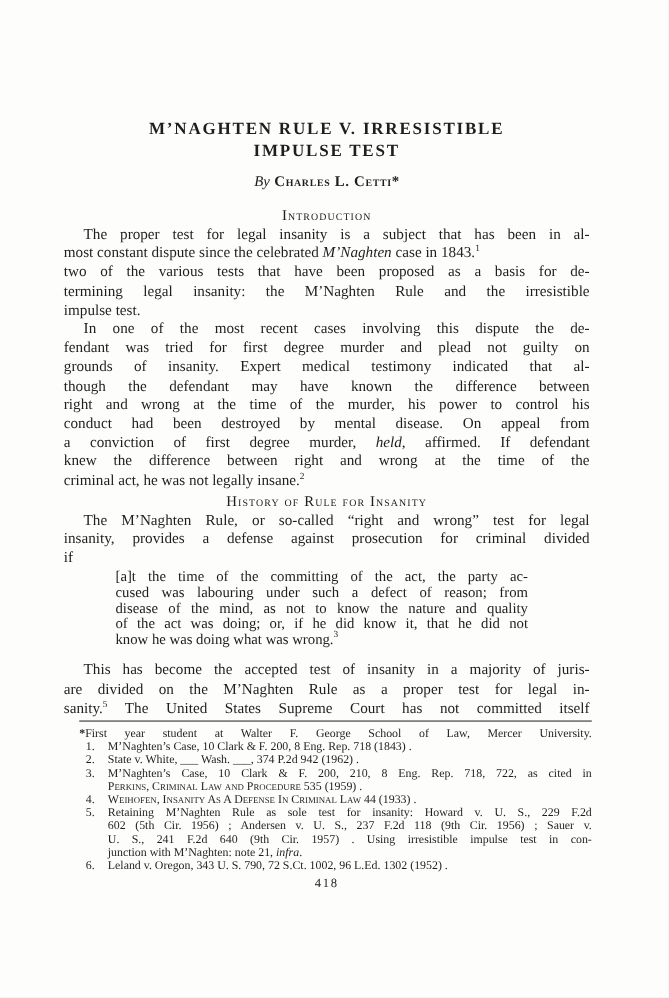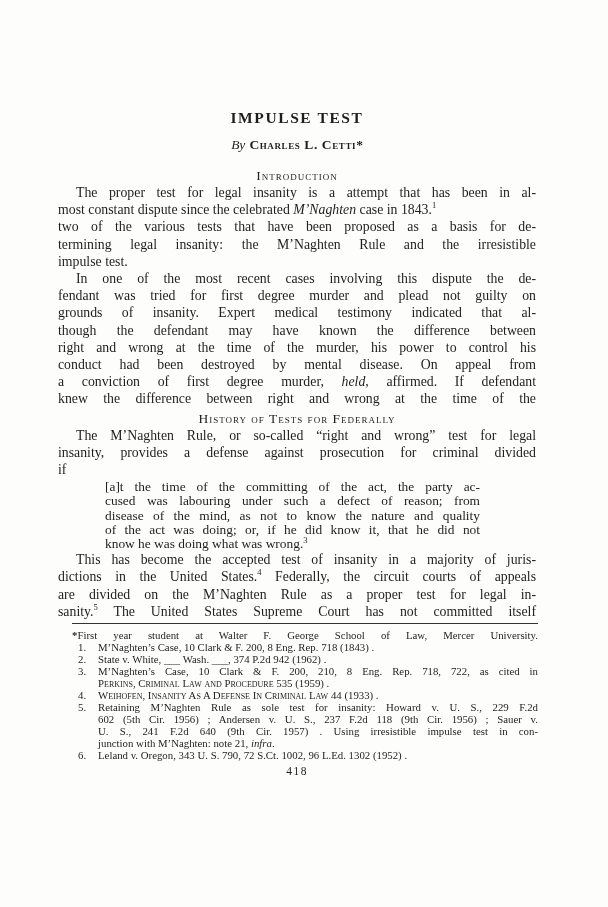--- a/index.html
+++ b/index.html
@@ -16,21 +16,21 @@
   .byline .author{font-variant:small-caps;font-weight:600;letter-spacing:.6px;}
   .byline .star{font-weight:600;}
   .heading{text-align:center;font-variant:small-caps;font-size:13.5px;
     letter-spacing:1px;margin-top:15px;line-height:16px;}
   .heading.h2{margin-top:3px;}
   .para{margin:0;}
   .para .line{font-size:13.8px;line-height:17.2px;text-align:justify;
     text-align-last:justify;white-space:normal;}
   .para .line.last{text-align-last:left;}
   .para .line.first-indent{text-indent:18px;}
-  .quote{margin:2px 0 0 47px;width:375px;}
+  .quote{margin:2px 0 12px 47px;width:375px;}
   .quote .line{font-size:13.4px;line-height:14.2px;text-align:justify;
     text-align-last:justify;}
   .quote .line.last{text-align-last:left;}
   sup{font-size:8.5px;line-height:0;vertical-align:super;}
   .sc{font-variant:small-caps;}
   i{}
   .fnsection{margin-top:3px;margin-left:14px;width:466px;}
   .divider{border-top:1.2px solid #35332f;width:100%;margin-bottom:5px;}
   .fn{display:flex;font-size:10.8px;}
   .fn .marker{flex:none;width:26px;padding-left:6px;box-sizing:border-box;}
@@ -40,68 +40,69 @@
   .fn .fnlines .line.last{text-align-last:left;}
   .pageno{text-align:center;margin-top:4px;font-size:11.5px;letter-spacing:1.5px;}
 </style>
 </head>
 <body>
 
 <div class="page">
   <div class="column">
 
     <h1 class="title">
+      <div>M’NAGHTEN RULE V. IRRESISTIBLE</div>
       <div>IMPULSE TEST</div>
     </h1>
 
     <div class="byline">
       <span class="by">By</span><span class="author">Charles L. Cetti</span><span class="star">*</span>
     </div>
 
     <div class="heading">Introduction</div>
 
     <div class="para">
-        <div class="line first-indent">The proper test for legal insanity is a attempt that has been in al-</div>
+        <div class="line first-indent">The proper test for legal insanity is a subject that has been in al-</div>
         <div class="line last">most constant dispute since the celebrated <i>M’Naghten</i> case in 1843.<sup>1</sup></div>
       </div>
     <div class="para">
         <div class="line">two of the various tests that have been proposed as a basis for de-</div>
         <div class="line">termining legal insanity: the M’Naghten Rule and the irresistible</div>
         <div class="line last">impulse test.</div>
       </div>
     <div class="para">
         <div class="line first-indent">In one of the most recent cases involving this dispute the de-</div>
         <div class="line">fendant was tried for first degree murder and plead not guilty on</div>
         <div class="line">grounds of insanity. Expert medical testimony indicated that al-</div>
         <div class="line">though the defendant may have known the difference between</div>
         <div class="line">right and wrong at the time of the murder, his power to control his</div>
         <div class="line">conduct had been destroyed by mental disease. On appeal from</div>
         <div class="line">a conviction of first degree murder, <i>held</i>, affirmed. If defendant</div>
         <div class="line">knew the difference between right and wrong at the time of the</div>
+        <div class="line last">criminal act, he was not legally insane.<sup>2</sup></div>
       </div>
 
-    <div class="heading h2">History of Tests for Federally</div>
+    <div class="heading h2">History of Rule for Insanity</div>
 
     <div class="para">
         <div class="line first-indent">The M’Naghten Rule, or so-called “right and wrong” test for legal</div>
         <div class="line">insanity, provides a defense against prosecution for criminal divided</div>
         <div class="line last">if</div>
       </div>
 
     <div class="quote">
         <div class="line">[a]t the time of the committing of the act, the party ac-</div>
         <div class="line">cused was labouring under such a defect of reason; from</div>
         <div class="line">disease of the mind, as not to know the nature and quality</div>
         <div class="line">of the act was doing; or, if he did know it, that he did not</div>
         <div class="line last">know he was doing what was wrong.<sup>3</sup></div>
       </div>
 
     <div class="para">
         <div class="line first-indent">This has become the accepted test of insanity in a majority of juris-</div>
-        <div class="line">dictions in the United States.<sup>4</sup> Federally, the circuit courts of appeals</div>
         <div class="line">are divided on the M’Naghten Rule as a proper test for legal in-</div>
         <div class="line">sanity.<sup>5</sup> The United States Supreme Court has not committed itself</div>
       </div>
 
     <div class="fnsection">
       <div class="divider"></div>
       <div id="fnlist">
           <div class="fn star-note">
             <span class="marker">*</span>
             <div class="fnlines">

